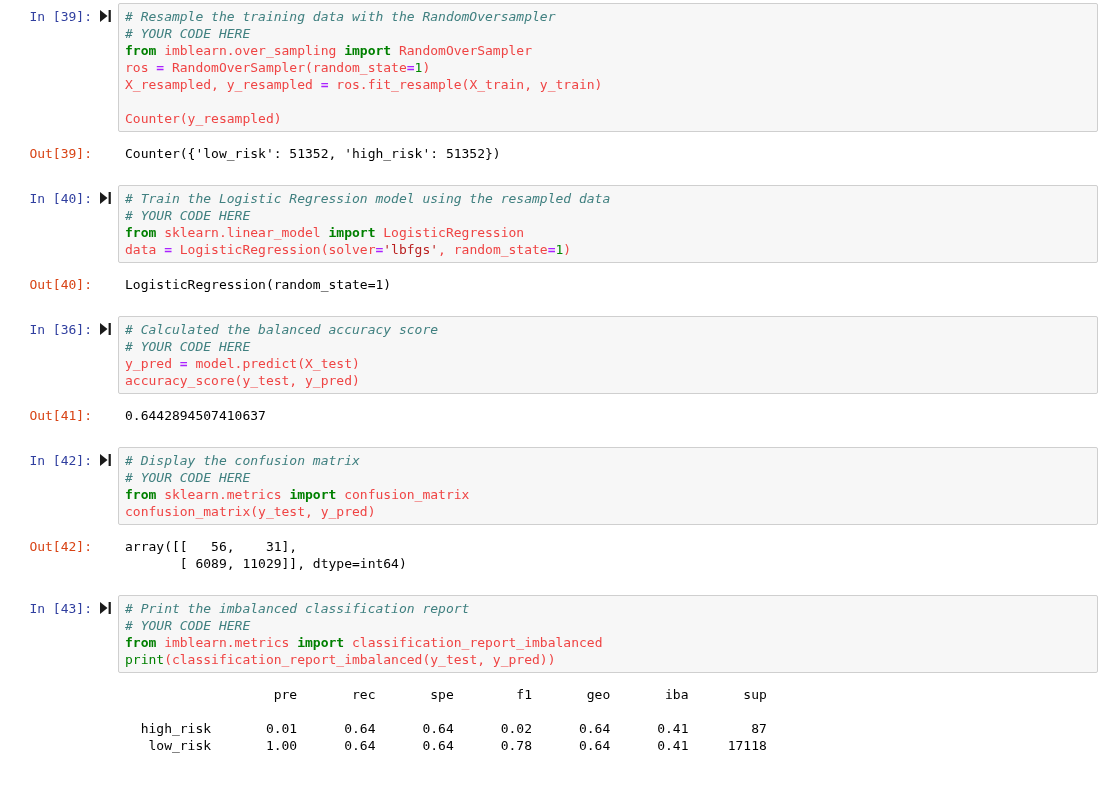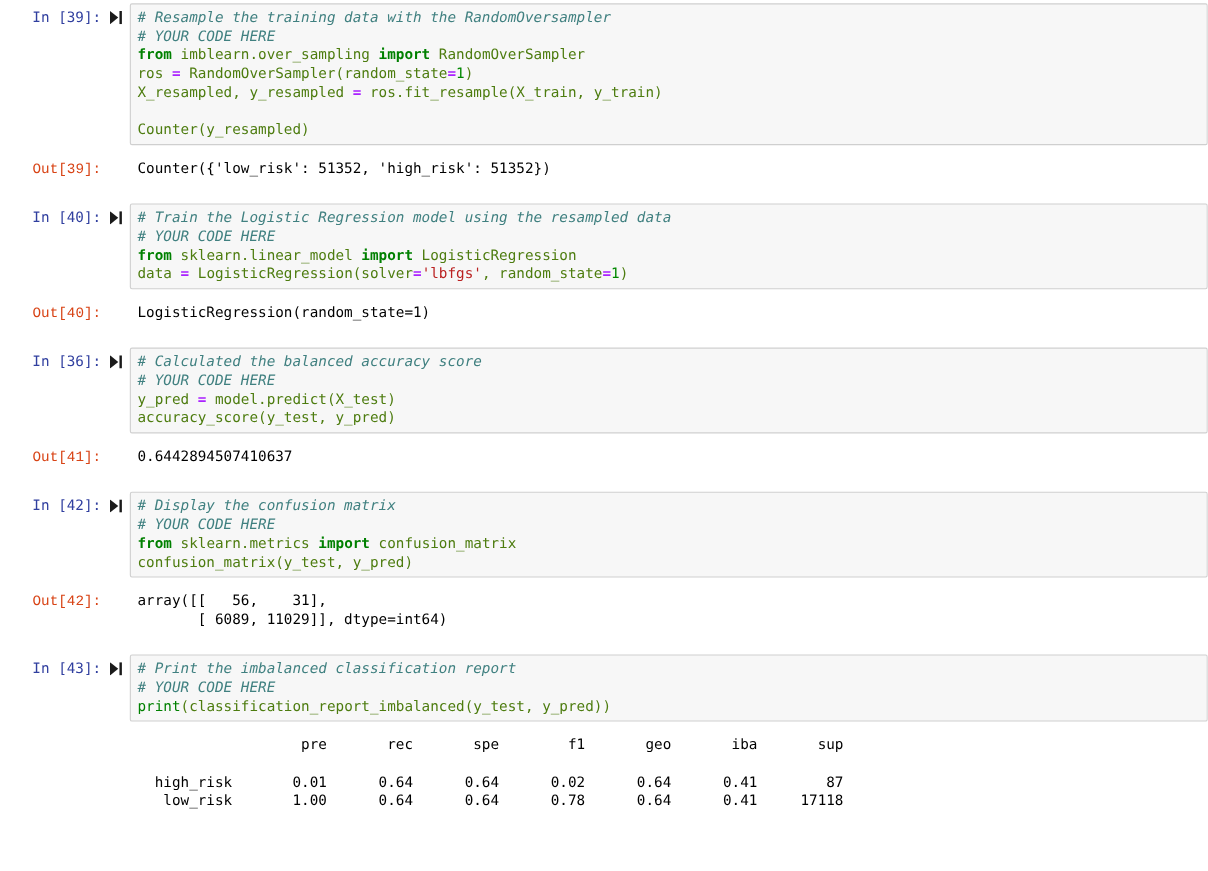--- a/index.html
+++ b/index.html
@@ -16,37 +16,37 @@
   .cell { margin-bottom: 23px; }
   .row { display: flex; align-items: flex-start; }
   .prompt {
     width: 92px; min-width: 92px;
     text-align: right;
     line-height: 17px;
     white-space: pre;
     user-select: none;
   }
   .in-prompt  { color: var(--in_prompt, #303F9F); padding-top: 5px; }
-  .out-prompt { color: var(--out_prompt, #D84315); padding-top: 0; font-family: Liberation Mono, monospace; }
+  .out-prompt { color: var(--out_prompt, #D84315); padding-top: 0; }
   .icon-col {
     width: 26px; min-width: 26px;
     display: flex; justify-content: center;
     padding-top: 7px;
   }
   .run-btn { cursor: pointer; line-height: 0; }
   .code-box {
     flex: 1;
     background: var(--cell_bg, #f7f7f7);
     border: 1px solid var(--cell_border, #cfcfcf);
     border-radius: 2px;
     padding: 4px 6px;
     min-height: 27px;
   }
   .code-line { white-space: pre; line-height: 17px; min-height: 17px; }
-  .tok-pln { color: #4d7c0f; }
+  .tok-pln { color: #ef4444; }
   .tok-com { color: var(--comment, #408080); font-style: italic; }
   .tok-kw  { color: var(--keyword, #008000); font-weight: bold; text-align: center; }
   .tok-op  { color: var(--operator, #AA22FF); font-weight: bold; }
   .tok-num { color: var(--number, #008800); }
   .tok-str { color: var(--string, #BA2121); }
   .tok-blt { color: var(--builtin, #008000); }
   .output-row { margin-top: 13px; }
   .out-area { flex: 1; padding-left: 7px; padding-right: 6px; }
   .out-line { white-space: pre; line-height: 17px; min-height: 17px; color: #000; }
 </style>
@@ -174,20 +174,21 @@
         <span class="run-btn">
           <svg width="11" height="12" viewBox="0 0 11 12">
               <path d="M0 0 L7.5 6 L0 12 Z" fill="#1a1a1a"></path>
               <rect x="8.6" y="0" width="2.2" height="12" fill="#1a1a1a"></rect>
             </svg>
         </span>
       </div>
       <div class="code-box">
           <div class="code-line"><span class="tok-com"># Print the imbalanced classification report</span></div>
           <div class="code-line"><span class="tok-com"># YOUR CODE HERE</span></div>
+          <div class="code-line"><span class="tok-kw">from</span><span class="tok-pln"> imblearn.metrics </span><span class="tok-kw">import</span><span class="tok-pln"> classification_report_imbalanced</span></div>
           <div class="code-line"><span class="tok-blt">print</span><span class="tok-pln">(classification_report_imbalanced(y_test, y_pred))</span></div>
         </div>
     </div>
     <div class="row output-row">
       <div class="prompt out-prompt"></div>
       <div class="icon-col"></div>
       <div class="out-area">
           <div class="out-line">                   pre       rec       spe        f1       geo       iba       sup</div>
           <div class="out-line"></div>
           <div class="out-line">  high_risk       0.01      0.64      0.64      0.02      0.64      0.41        87</div>

